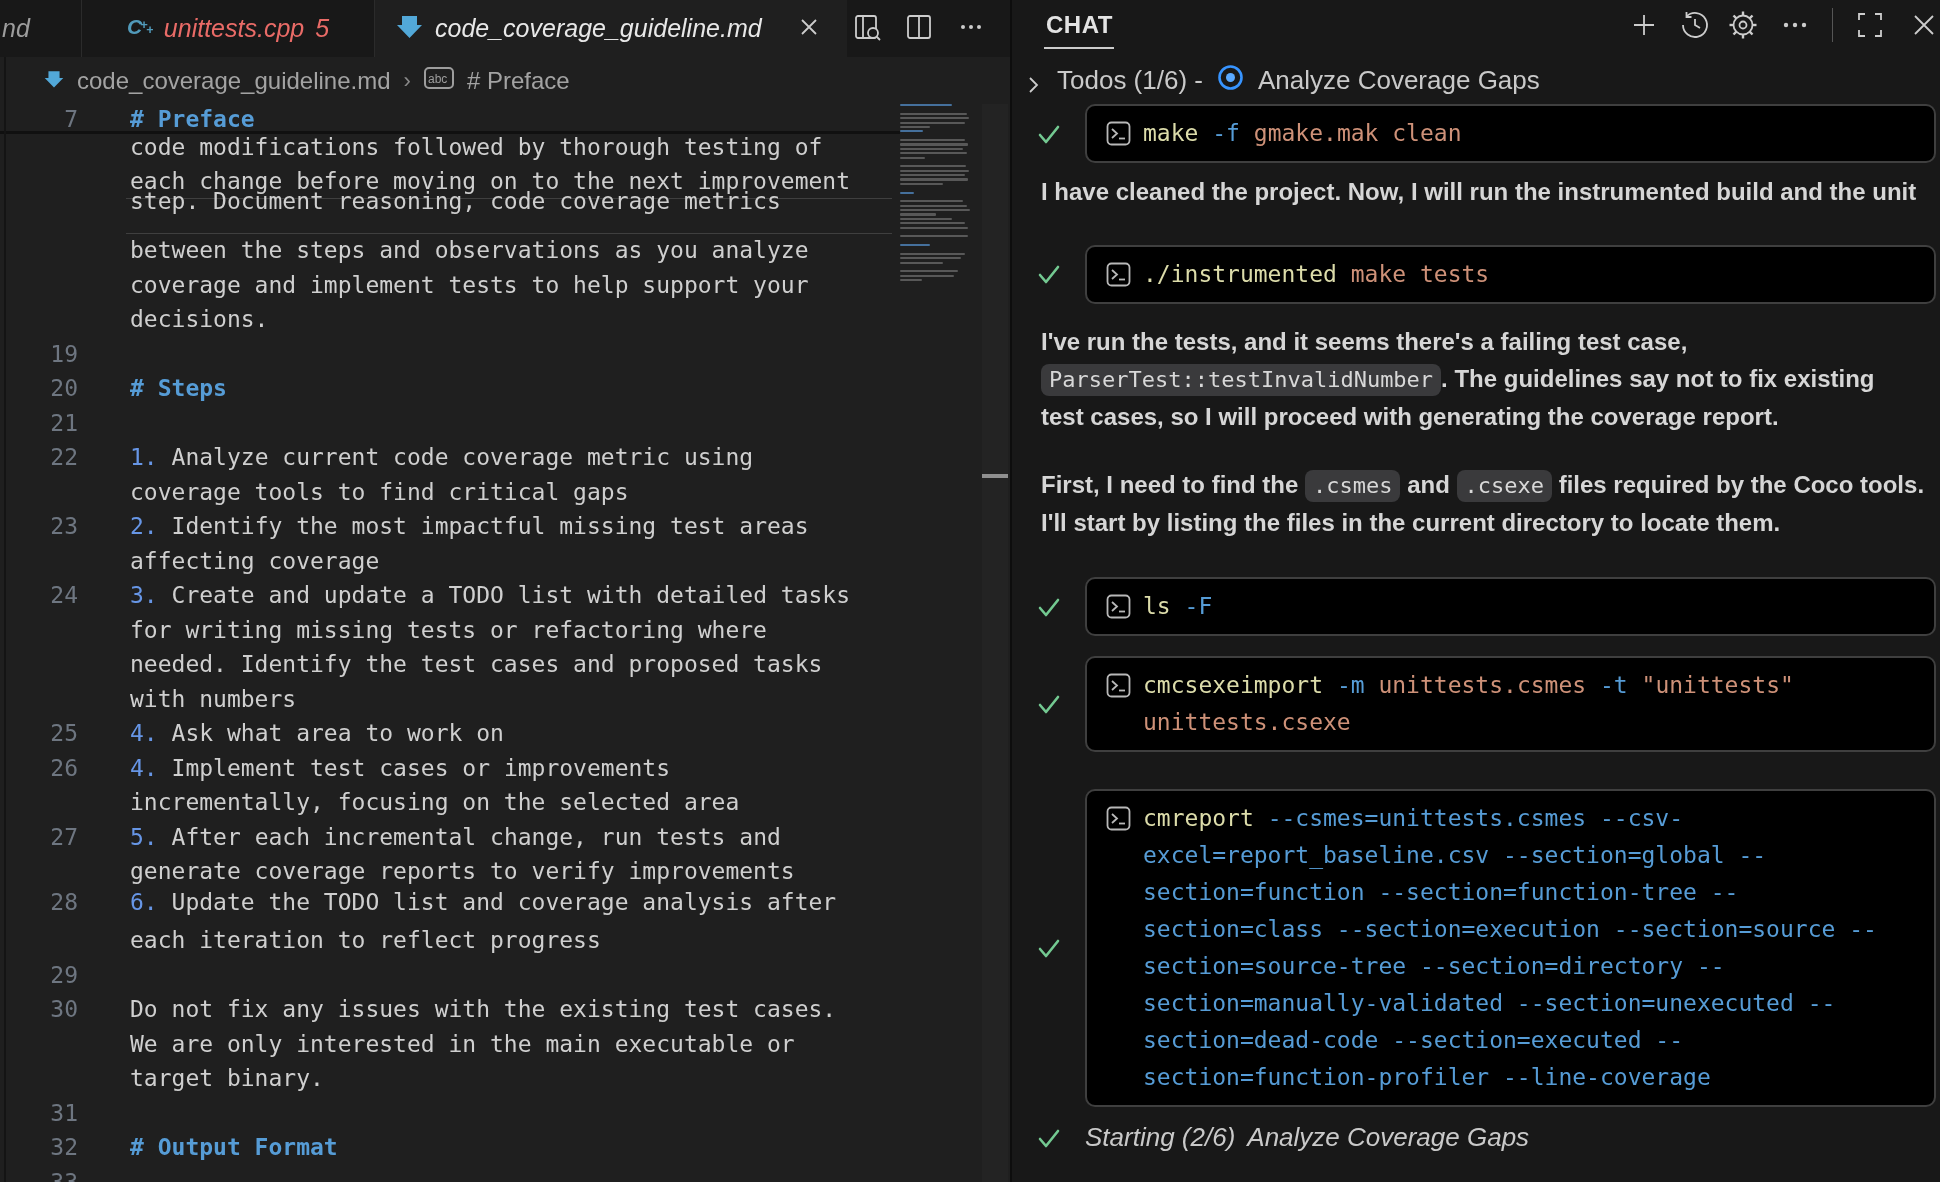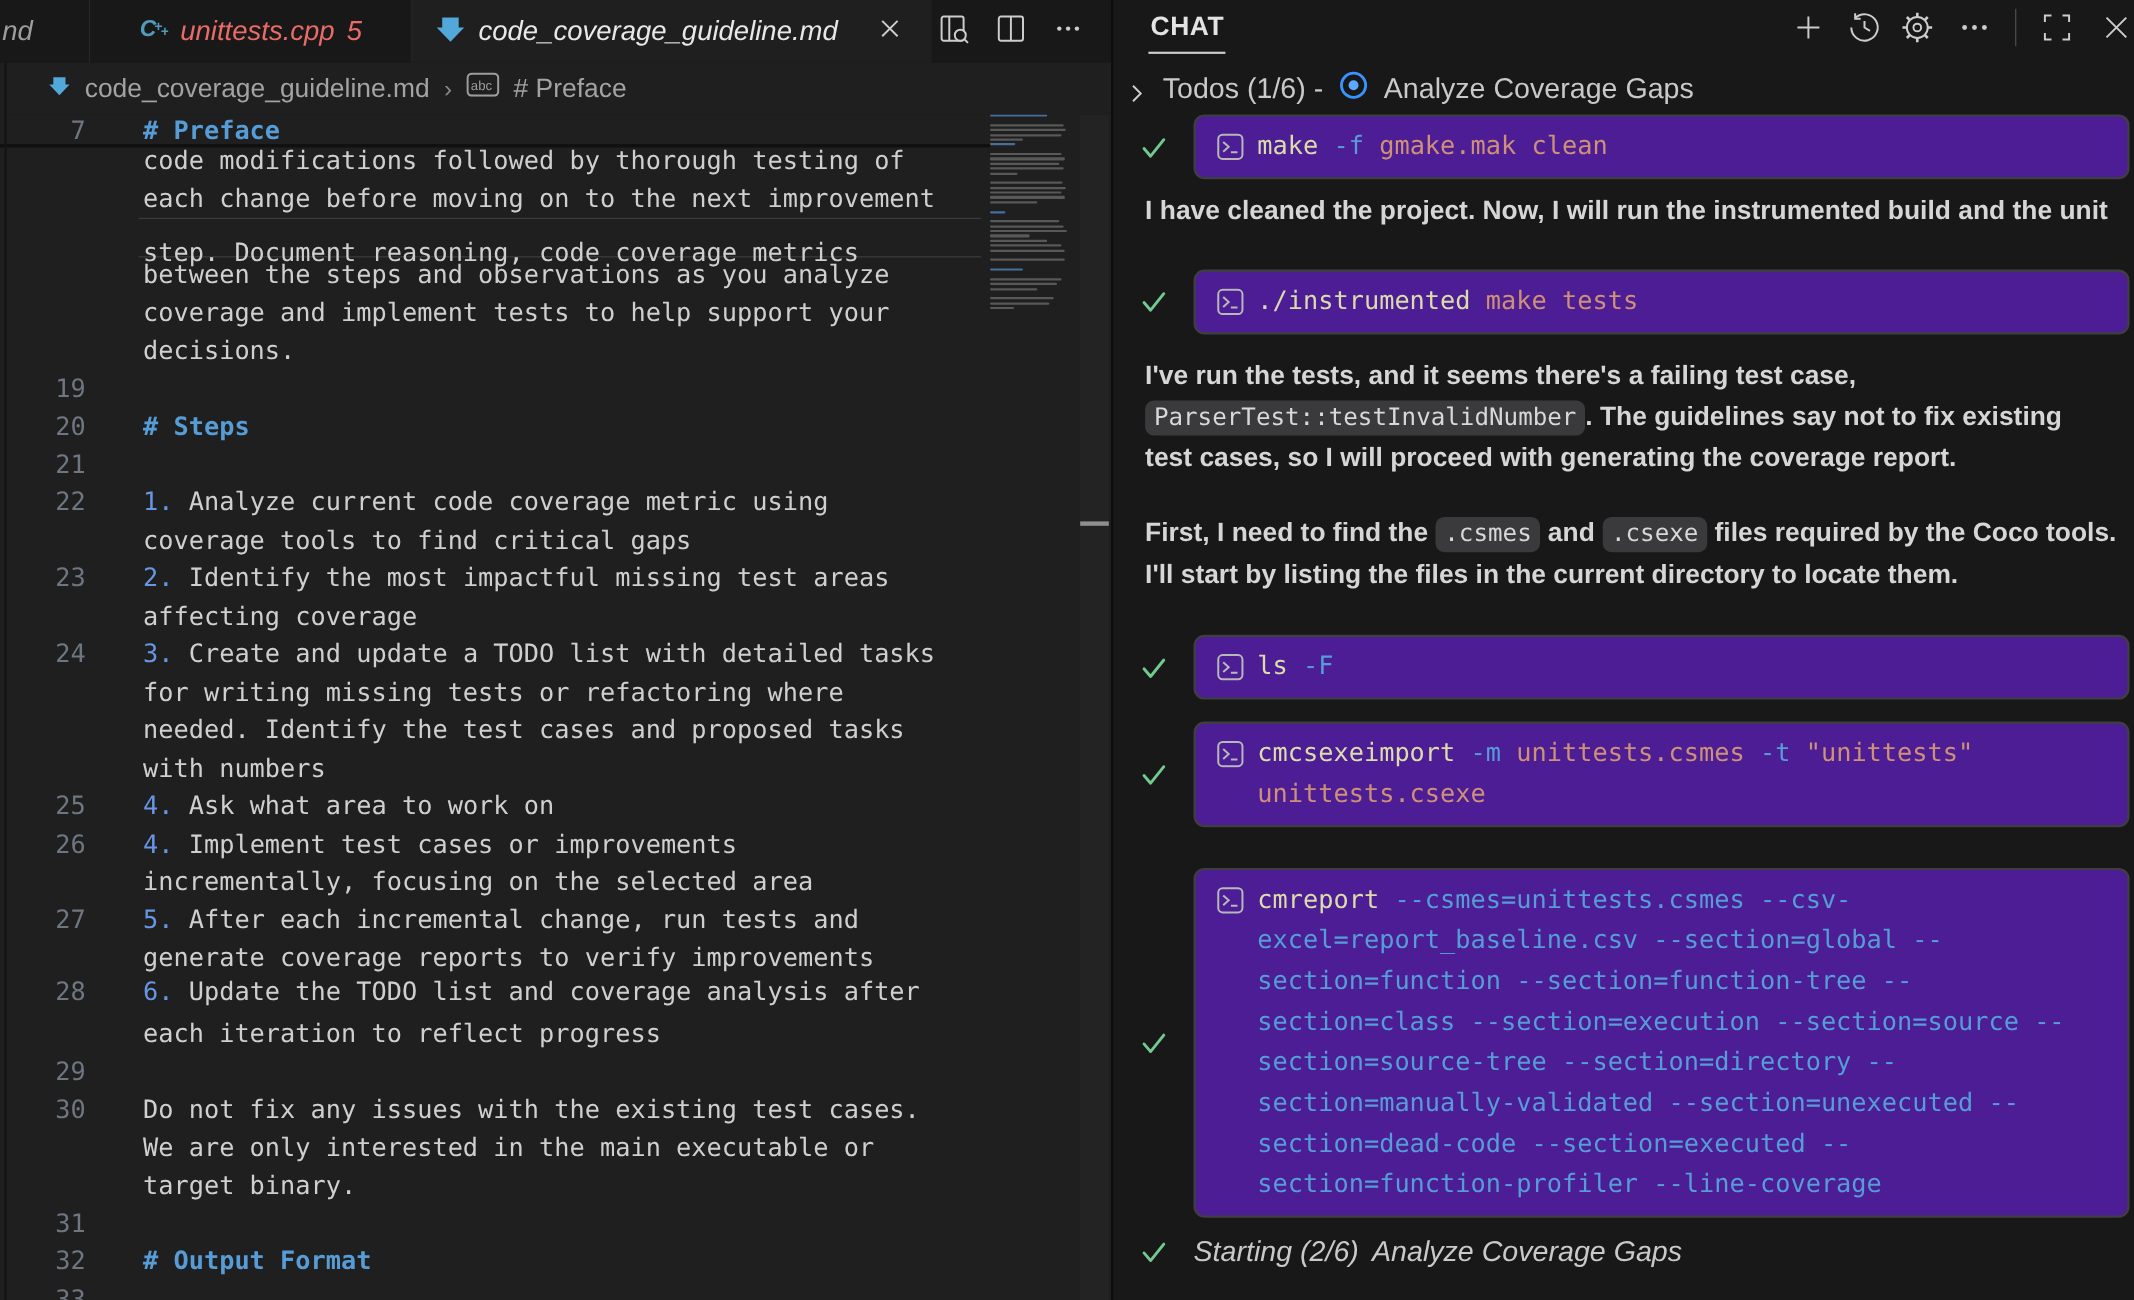--- a/index.html
+++ b/index.html
@@ -57,21 +57,21 @@
   .hdr-icon { position:absolute; top:10px; width:30px; height:30px; }
   #chat-header .sep { position:absolute; left:820px; top:8px; width:1px; height:34px; background:#555; }
 
   #todos-row { position:absolute; left:0; top:57px; width:930px; height:47px; display:flex; align-items:center; gap:14px; padding-left:11px; color:#c9c9c9; font-size:26px; }
   #todos-row .chev { width:20px; height:20px; }
 
   #chat-content { position:absolute; left:0; top:104px; width:930px; }
   .block { display:flex; }
   .check-gutter { width:73px; flex:none; display:flex; justify-content:center; align-items:center; }
   .check-gutter svg { width:30px; height:30px; }
-  .cmd-box { flex:1; margin-right:6px; border:2px solid #3f3f3f; border-radius:10px; background:#4c1d95; padding:9px 14px 9px 19px; position:relative; }
+  .cmd-box { flex:1; margin-right:6px; border:2px solid #3f3f3f; border-radius:10px; background:#000000; padding:9px 14px 9px 19px; position:relative; }
   .cmd-lines { margin-left:37px; font-family:"DejaVu Sans Mono", monospace; font-size:23px; line-height:37px; white-space:pre; color:#cccccc; }
   .term-icon { position:absolute; left:19px; top:15px; width:25px; height:25px; }
   .tk-cmd { color:#dcdcaa; }
   .tk-flag { color:#569cd6; }
   .tk-arg { color:#ce9178; }
 
   .para { margin-left:29px; margin-right:10px; color:#d6d6d6; font-size:24px; font-weight:600; }
   .para .pline { height:37.5px; line-height:37.5px; white-space:nowrap; }
   .chip { font-family:"DejaVu Sans Mono", monospace; font-size:22px; font-weight:normal; color:#d8d8d8; background:#3a3a3c; border-radius:8px; padding:3px 8px 4px 8px; }
 
@@ -152,21 +152,21 @@
         </svg>
     </span>
     <span># Preface</span>
   </div>
 
   <div id="editor-body">
     <div id="lines-host">
         <div class="code-row" style="top: 25.75px;"><span class="gutter"></span><span class="code-text"><span>code modifications followed by thorough testing of</span></span></div>
         <div class="code-row" style="top: 60.25px;"><span class="gutter"></span><span class="code-text"><span>each change before moving on to the next improvement</span></span></div>
         <div id="current-line-box" style="top: 94.25px;"></div>
-        <div class="code-row" style="top: 109px;"><span class="gutter"></span><span class="code-text"><span>step. Document reasoning, code coverage metrics</span></span></div>
+        <div class="code-row" style="top: 80px;"><span class="gutter"></span><span class="code-text"><span>step. Document reasoning, code coverage metrics</span></span></div>
         <div class="code-row" style="top: 129.25px;"><span class="gutter"></span><span class="code-text"><span>between the steps and observations as you analyze</span></span></div>
         <div class="code-row" style="top: 163.75px;"><span class="gutter"></span><span class="code-text"><span>coverage and implement tests to help support your</span></span></div>
         <div class="code-row" style="top: 198.25px;"><span class="gutter"></span><span class="code-text"><span>decisions.</span></span></div>
         <div class="code-row" style="top: 232.75px;"><span class="gutter">19</span><span class="code-text"></span></div>
         <div class="code-row" style="top: 267.25px;"><span class="gutter">20</span><span class="code-text"><span class="seg-h"># Steps</span></span></div>
         <div class="code-row" style="top: 301.75px;"><span class="gutter">21</span><span class="code-text"></span></div>
         <div class="code-row" style="top: 336.25px;"><span class="gutter">22</span><span class="code-text"><span class="seg-m">1. </span><span>Analyze current code coverage metric using</span></span></div>
         <div class="code-row" style="top: 370.75px;"><span class="gutter"></span><span class="code-text"><span>coverage tools to find critical gaps</span></span></div>
         <div class="code-row" style="top: 405.25px;"><span class="gutter">23</span><span class="code-text"><span class="seg-m">2. </span><span>Identify the most impactful missing test areas</span></span></div>
         <div class="code-row" style="top: 439.75px;"><span class="gutter"></span><span class="code-text"><span>affecting coverage</span></span></div>

